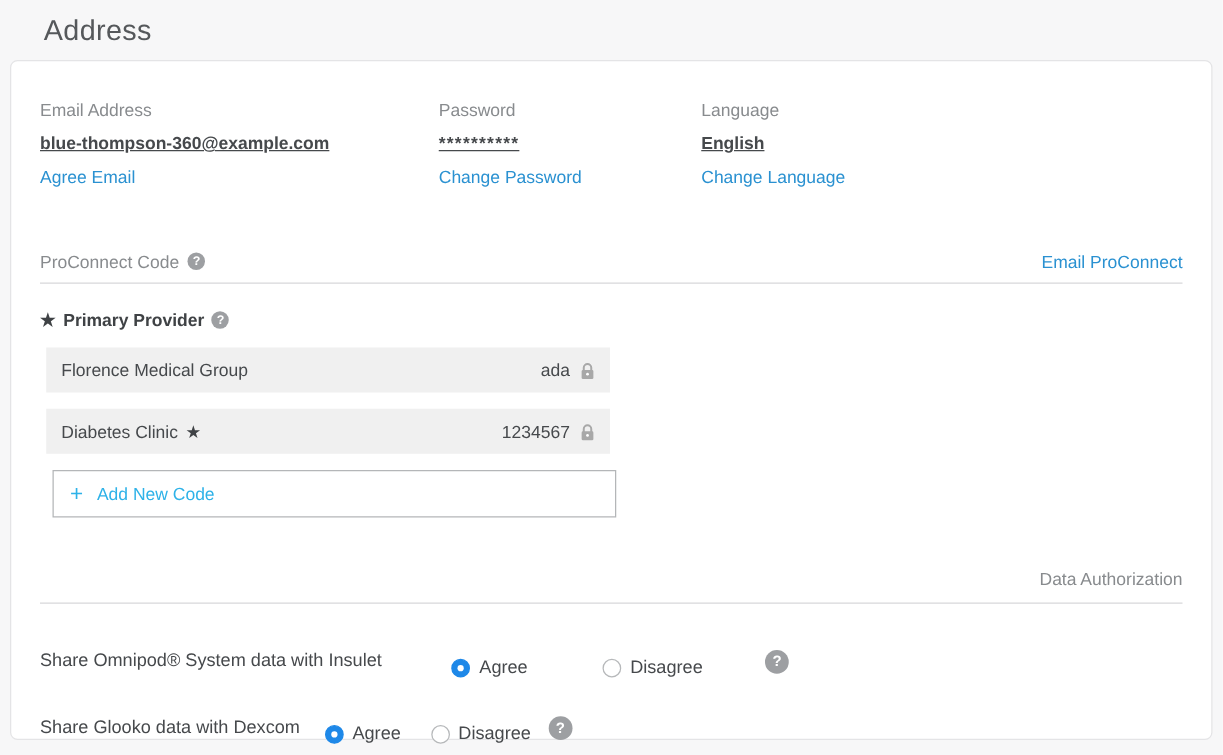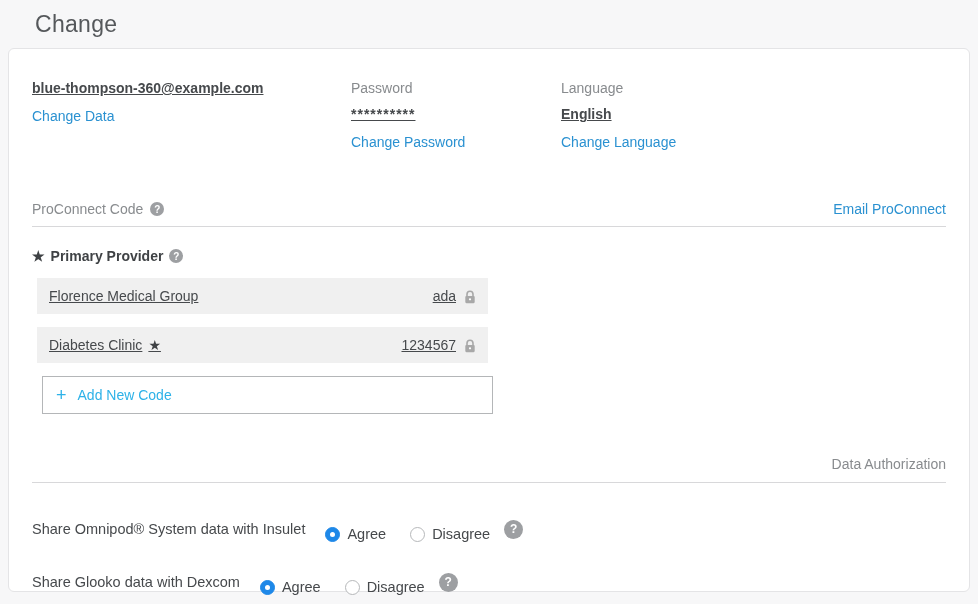--- a/index.html
+++ b/index.html
@@ -64,21 +64,21 @@
   }
   .star { font-size: 14px; color: #3f4245; }
   
   .provider-list { margin-top: 14px; margin-left: 5px; width: 451px; }
   .provider-row {
     height: 36px;
     background: #f0f0f0;
     display: flex; justify-content: space-between; align-items: center;
     padding: 0 12px;
     margin-bottom: 13px;
-    font-size: 14px; color: #46494c; text-decoration: underline;
+    font-size: 14px; color: #46494c;
   }
   .provider-name { display: flex; align-items: center; gap: 6px; }
   .provider-code { display: flex; align-items: flex-end; gap: 8px; }
   .lock { flex: 0 0 auto; display: inline-flex; }
   .add-code-button {
     width: 451px; height: 38px;
     margin-left: 5px;
     background: #ffffff;
     border: 1px solid #b4b6b8;
     display: flex; align-items: center; gap: 11px;
@@ -88,48 +88,49 @@
   .plus-glyph { font-size: 18px; font-weight: 400; color: #2eb2e8; line-height: 1; }
   .add-code-label { font-size: 14px; color: #2eb2e8; }
   
   .data-auth-header {
     margin-top: 41px;
     border-bottom: 1px solid #d8d8da;
     padding-bottom: 9px;
     text-align: right;
   }
   .share-row { display: flex; align-items: center; font-size: 14.5px; color: #46494c; }
-  .share-row.first { margin-top: 33px; }
+  .share-row.first { margin-top: 33px; gap: 36px; }
   .share-row.second { margin-top: 27px; }
   .share-question { margin-right: 20px; }
   .radio-option { display: flex; align-items: center; gap: 7px; cursor: pointer; margin-top: 10px; }
   .radio-option + .radio-option { margin-left: 24px; }
   .radio {
     width: 15px; height: 15px; border-radius: 50%;
     border: 1px solid #b6b8ba; background: #ffffff;
     display: inline-flex; align-items: center; justify-content: center;
     flex: 0 0 auto;
   }
   .radio.checked { background: #1e88e8; border-color: #1e88e8; }
   .radio-dot { width: 5px; height: 5px; border-radius: 50%; background: #ffffff; }
   .share-row .help-icon.lg { margin-left: 14px; }
 </style>
 </head>
 <body>
 
 <div class="page-title-bar">
-  <div class="page-title">Change</div>
+  <div class="page-title">Address</div>
 </div>
 
 <div class="card">
 
   <div class="account-columns">
     <div class="col-email">
+      <div class="info-label">Email Address</div>
       <div class="info-value">blue-thompson-360@example.com</div>
-      <a class="link">Change Data</a>
+      <a class="link">Agree Email</a>
     </div>
     <div class="col-password">
       <div class="info-label">Password</div>
       <div class="info-value password-mask">**********</div>
       <a class="link">Change Password</a>
     </div>
     <div class="col-language">
       <div class="info-label">Language</div>
       <div class="info-value">English</div>
       <a class="link">Change Language</a>

